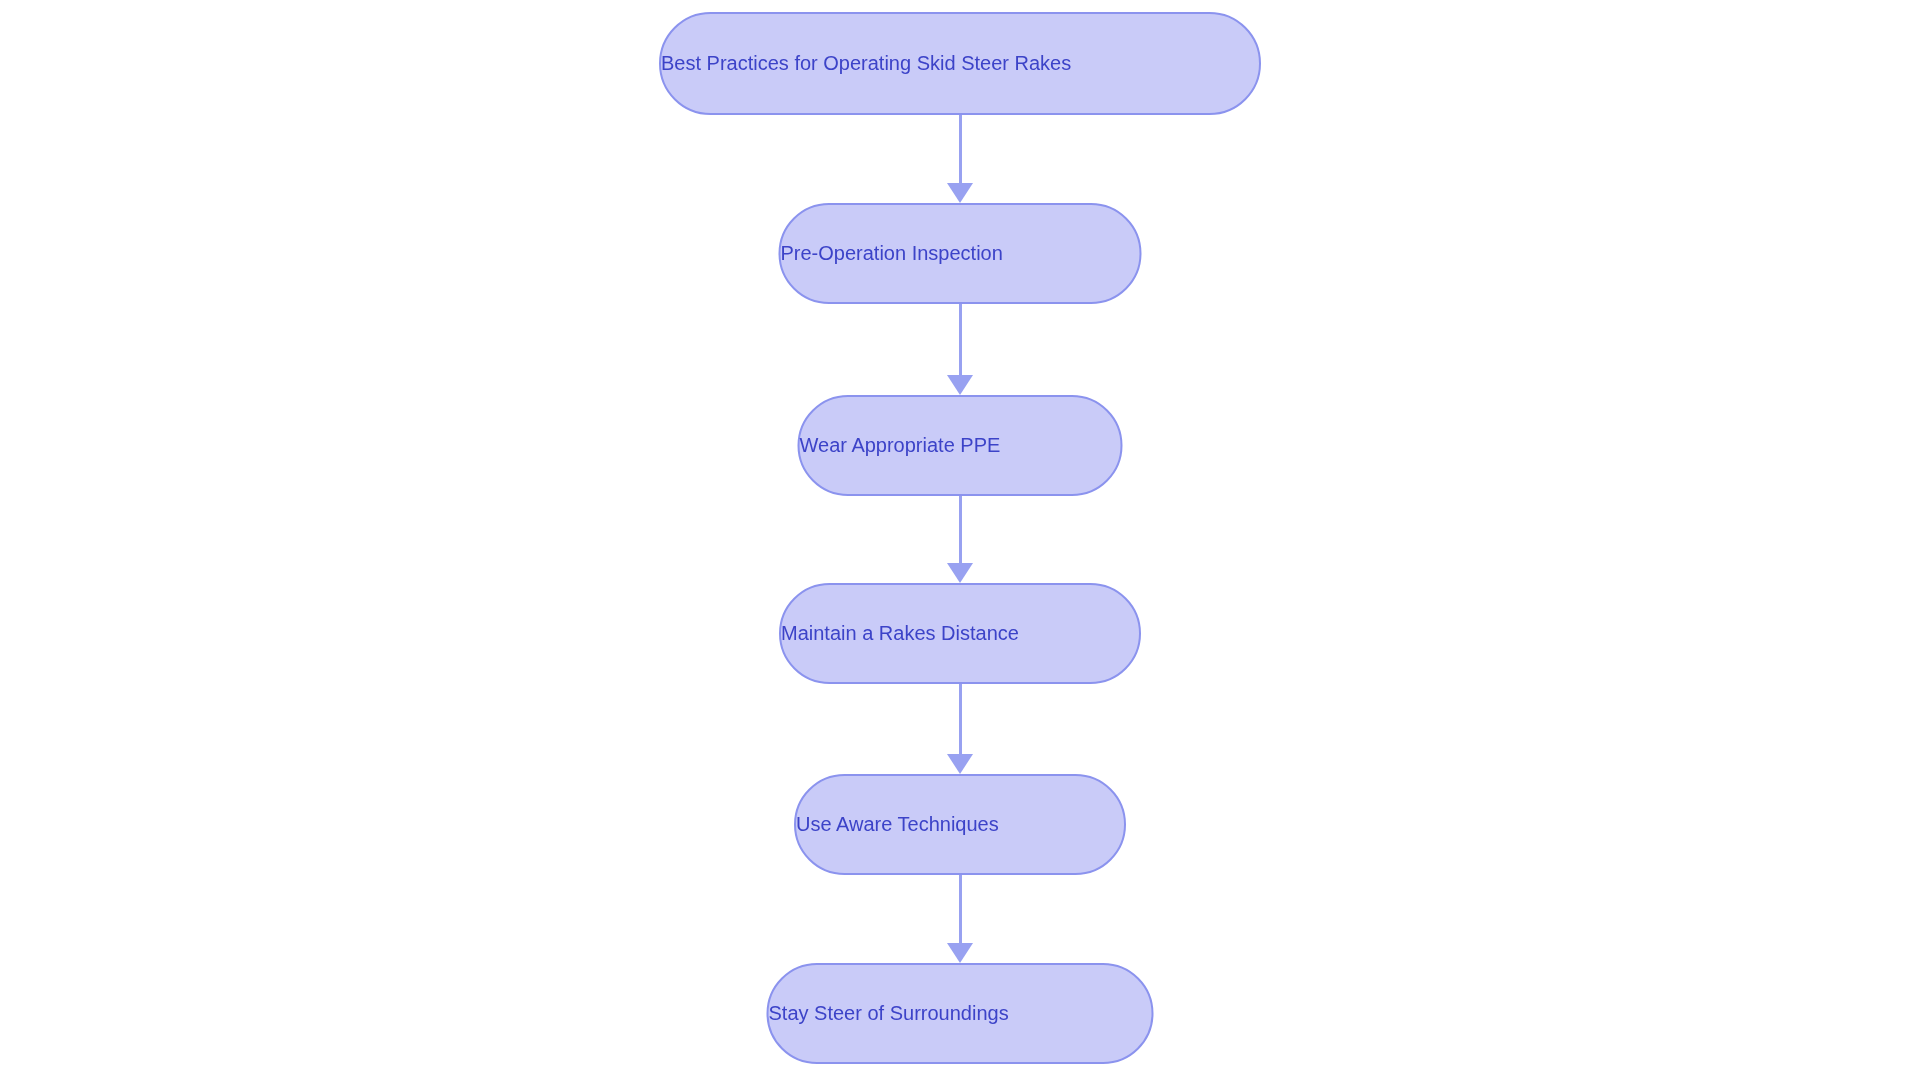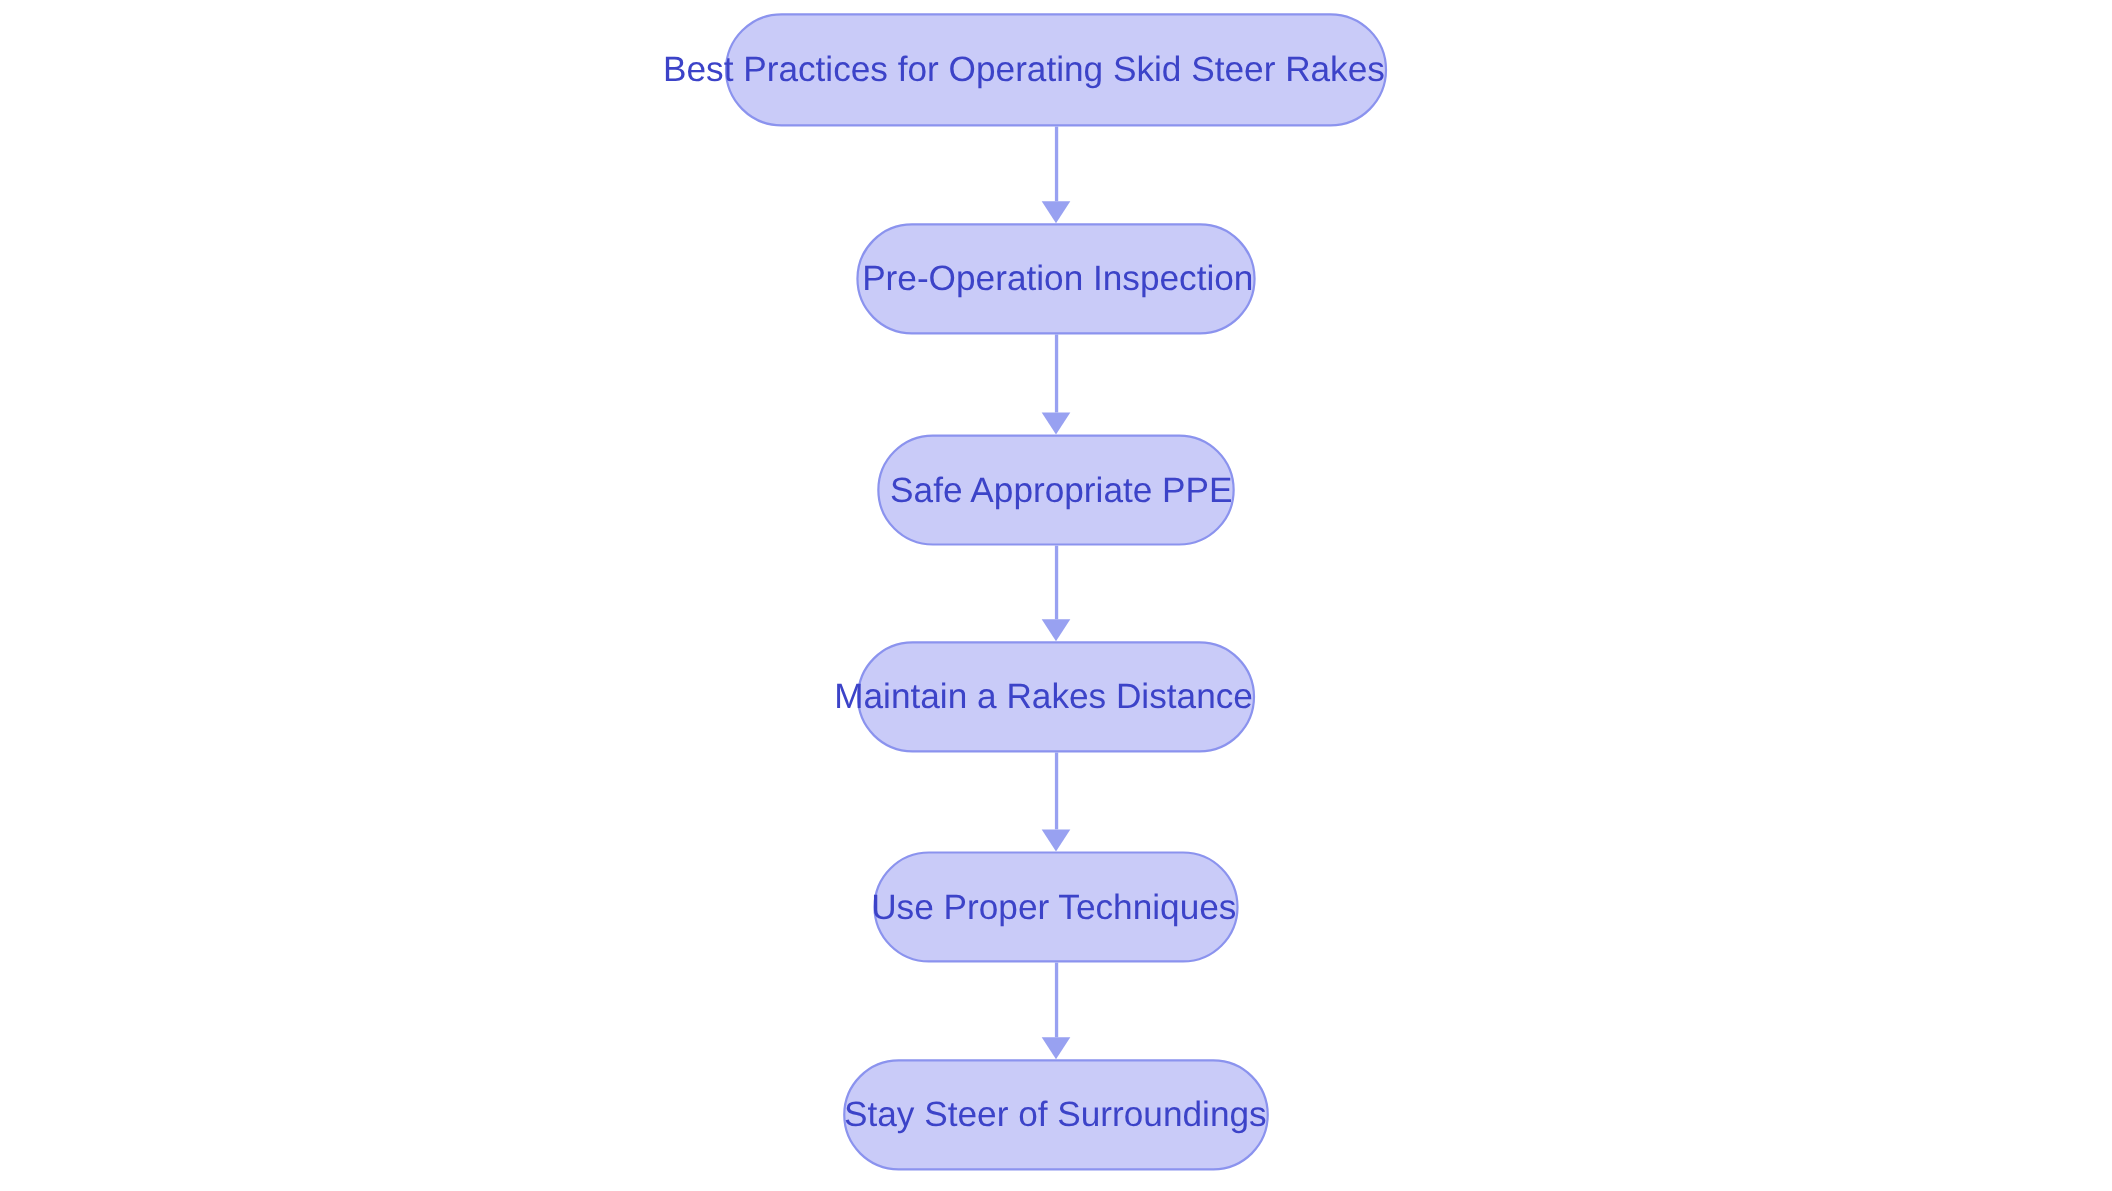--- a/index.html
+++ b/index.html
@@ -25,23 +25,23 @@
   .flow-node {
     position: absolute;
     left: 50%;
     transform: translateX(-50%);
     height: 101px;
     background: var(--node-fill);
     border: 2px solid var(--node-border);
     border-radius: 52px;
     display: flex;
     align-items: center;
-    justify-content: flex-end;
+    justify-content: flex-start;
     color: var(--node-text);
-    font-size: 32px;
+    font-size: 20px;
     white-space: nowrap;
     text-align: center;
   }
   .n1 { top: 12px;  width: 602px; height: 103px; }
   .n2 { top: 203px; width: 363px; }
   .n3 { top: 395px; width: 325px; }
   .n4 { top: 583px; width: 362px; }
   .n5 { top: 774px; width: 332px; }
   .n6 { top: 963px; width: 387px; }
 
@@ -88,39 +88,39 @@
   <div class="flow-node n2">
     <span>Pre-Operation Inspection</span>
   </div>
 
   <div class="arrow a2">
     <div class="arrow-line"></div>
     <div class="arrow-head"></div>
   </div>
 
   <div class="flow-node n3">
-    <span>Safe Appropriate PPE</span>
+    <span>Wear Appropriate PPE</span>
   </div>
 
   <div class="arrow a3">
     <div class="arrow-line"></div>
     <div class="arrow-head"></div>
   </div>
 
   <div class="flow-node n4">
     <span>Maintain a Rakes Distance</span>
   </div>
 
   <div class="arrow a4">
     <div class="arrow-line"></div>
     <div class="arrow-head"></div>
   </div>
 
   <div class="flow-node n5">
-    <span>Use Proper Techniques</span>
+    <span>Use Aware Techniques</span>
   </div>
 
   <div class="arrow a5">
     <div class="arrow-line"></div>
     <div class="arrow-head"></div>
   </div>
 
   <div class="flow-node n6">
     <span>Stay Steer of Surroundings</span>
   </div>

